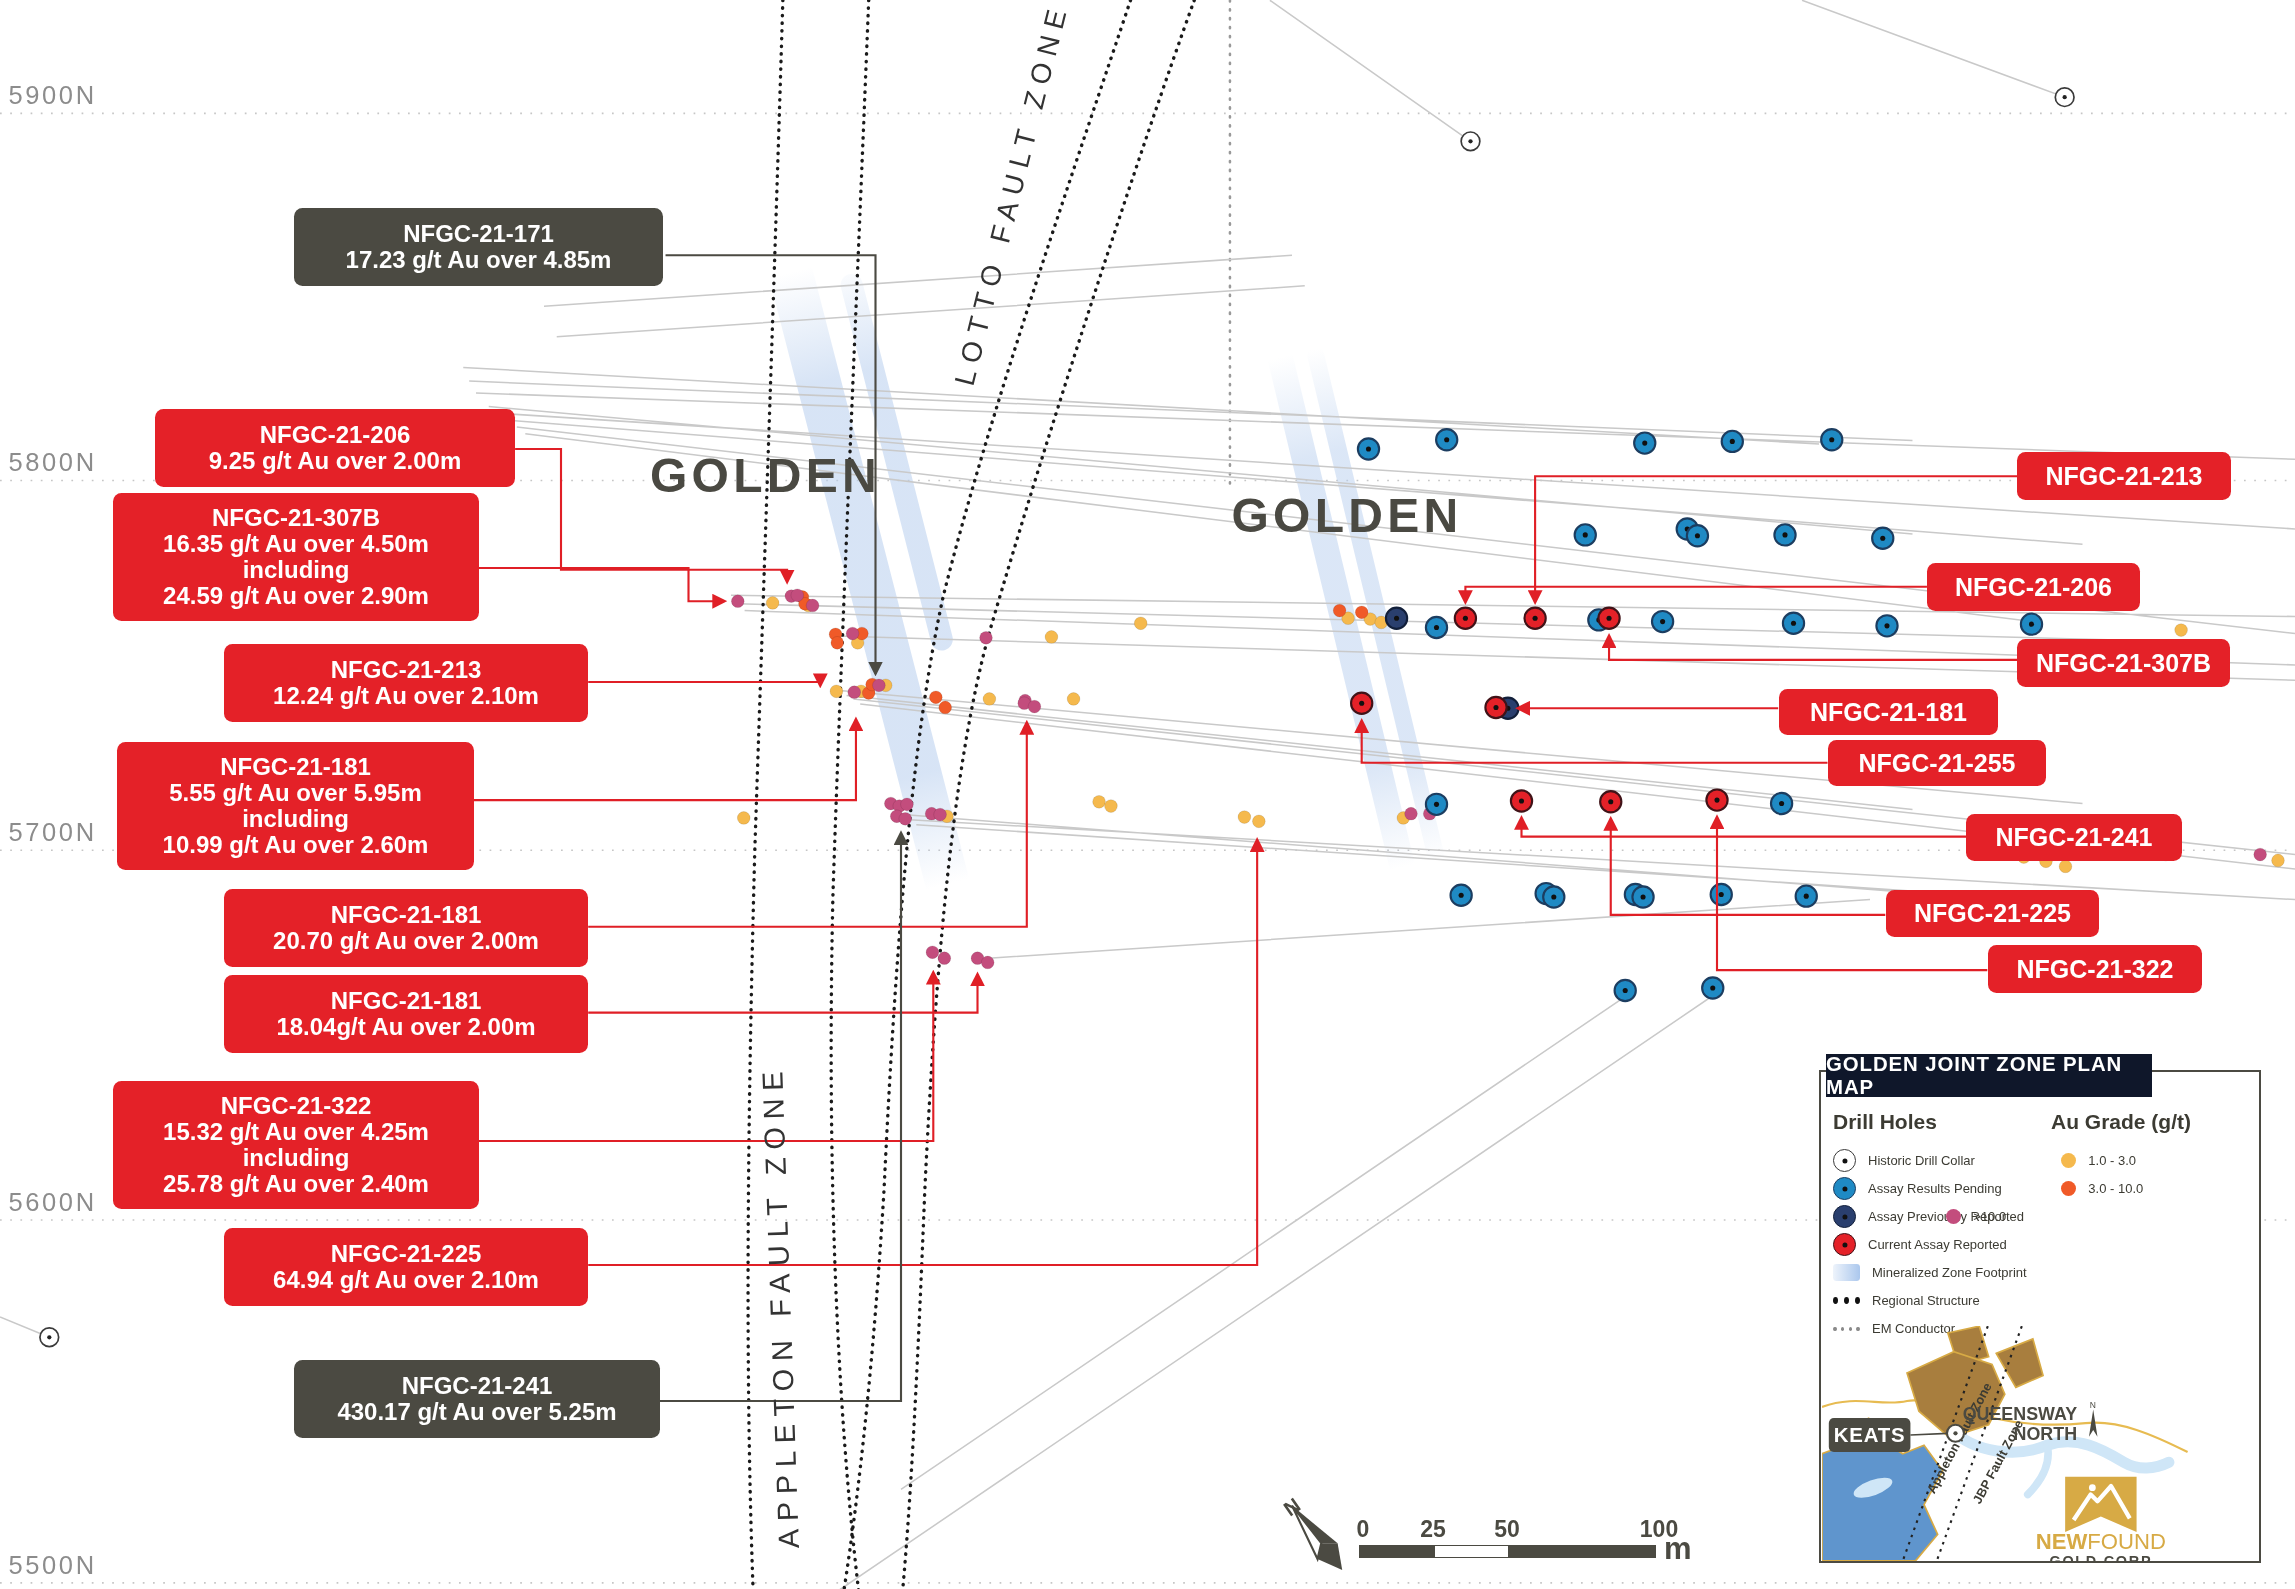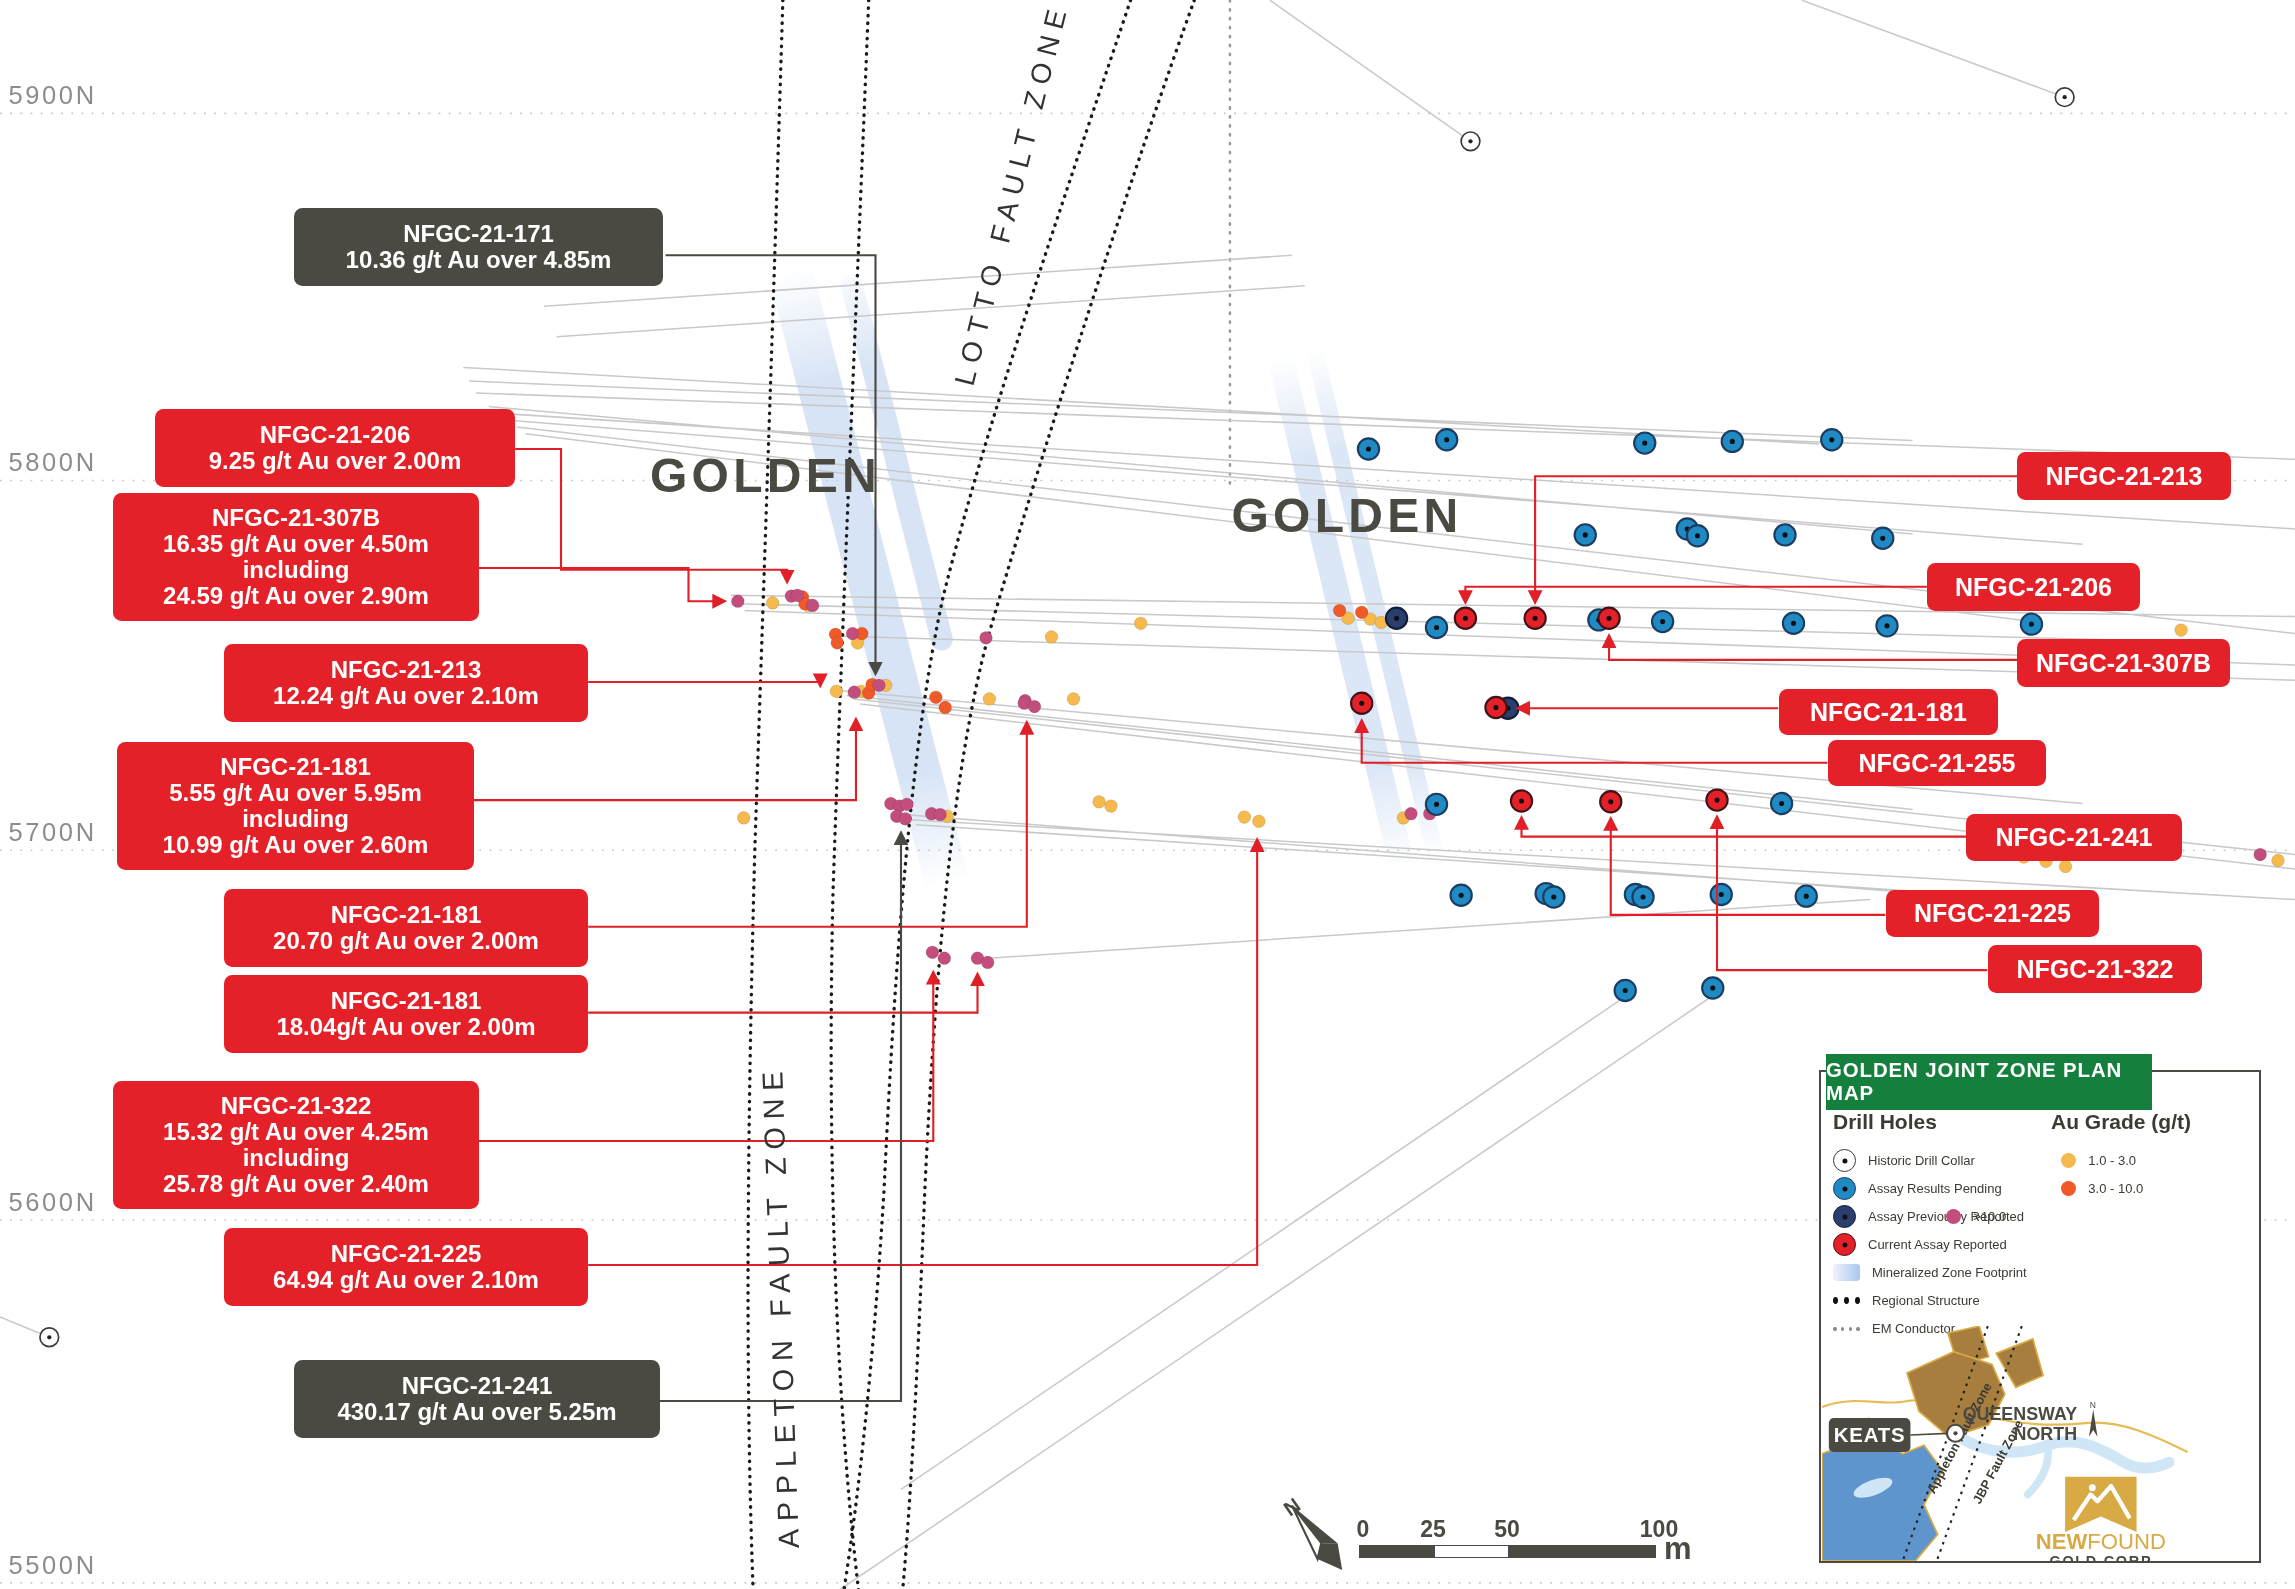--- a/index.html
+++ b/index.html
@@ -12,21 +12,21 @@
            padding:5.1px 3.4px;box-sizing:border-box;}
   .callout.red{background:#e42128;}
   .callout.olive{background:#4b4a42;}
   .rlabel{position:absolute;background:#e42128;border-radius:8.5px;color:#fff;font-weight:bold;
           font-size:25px;display:flex;align-items:center;justify-content:center;box-sizing:border-box;}
   .bigtitle{position:absolute;color:#4a4942;font-weight:bold;letter-spacing:4.3px;text-align:center;
             font-size:48px;line-height:54px;}
   .faultlabel{position:absolute;color:#333;font-size:28px;letter-spacing:7.7px;white-space:nowrap;}
   .legend-panel{position:absolute;left:1819px;top:1070px;width:442px;height:493px;background:#fff;
                 border:2.6px solid #4b4a42;box-sizing:border-box;}
-  .legend-title{position:absolute;left:1826px;top:1054px;width:326px;height:56px;background:#15803d;
+  .legend-title{position:absolute;left:1826px;top:1054px;width:326px;height:43px;background:#0f172a;
                 color:#fff;font-weight:bold;font-size:20.4px;letter-spacing:0.9px;display:flex;
                 align-items:center;justify-content:center;z-index:5;}
   .lg-head{position:absolute;font-size:21px;font-weight:bold;color:#3c3b33;}
   .lg-item{position:absolute;display:flex;align-items:center;gap:12px;height:25.5px;}
   .lg-item .txt{font-size:13px;color:#3c3b33;white-space:nowrap;}
   .ic{width:21px;height:21px;border-radius:50%;position:relative;flex:none;}
   .ic.historic{background:#fff;border:1.7px solid #3a3a3a;}
   .ic.blue{background:#1f8ac4;border:1.7px solid #1c3d60;}
   .ic.navy{background:#2a3f6e;border:1.7px solid #121f3a;}
   .ic.red{background:#e42128;border:1.7px solid #401318;}
@@ -298,21 +298,21 @@
   <div class="bigtitle" style="left:1184px;top:489px;width:326px;">
     <div>GOLDEN</div>
   </div>
 
   <div class="faultlabel" style="left:1012px;top:194px;transform:translate(-50%,-50%) rotate(-76deg);">LOTTO FAULT ZONE</div>
   <div class="faultlabel" style="left:781px;top:1306px;transform:translate(-50%,-50%) rotate(-92deg);font-size:29px;">APPLETON FAULT ZONE</div>
 
   <div id="callouts">
       <div class="callout olive" style="left: 294px; top: 208px; width: 369px; height: 78px;">
         <div>NFGC-21-171</div>
-        <div>10.36 g/t Au over 4.85m</div>
+        <div>17.23 g/t Au over 4.85m</div>
       </div>
       <div class="callout red" style="left: 155px; top: 409px; width: 360px; height: 78px;">
         <div>NFGC-21-206</div>
         <div>9.25 g/t Au over 2.00m</div>
       </div>
       <div class="callout red" style="left: 113px; top: 493px; width: 366px; height: 128px;">
         <div>NFGC-21-307B</div>
         <div>16.35 g/t Au over 4.50m</div>
         <div>including</div>
         <div>24.59 g/t Au over 2.90m</div>

